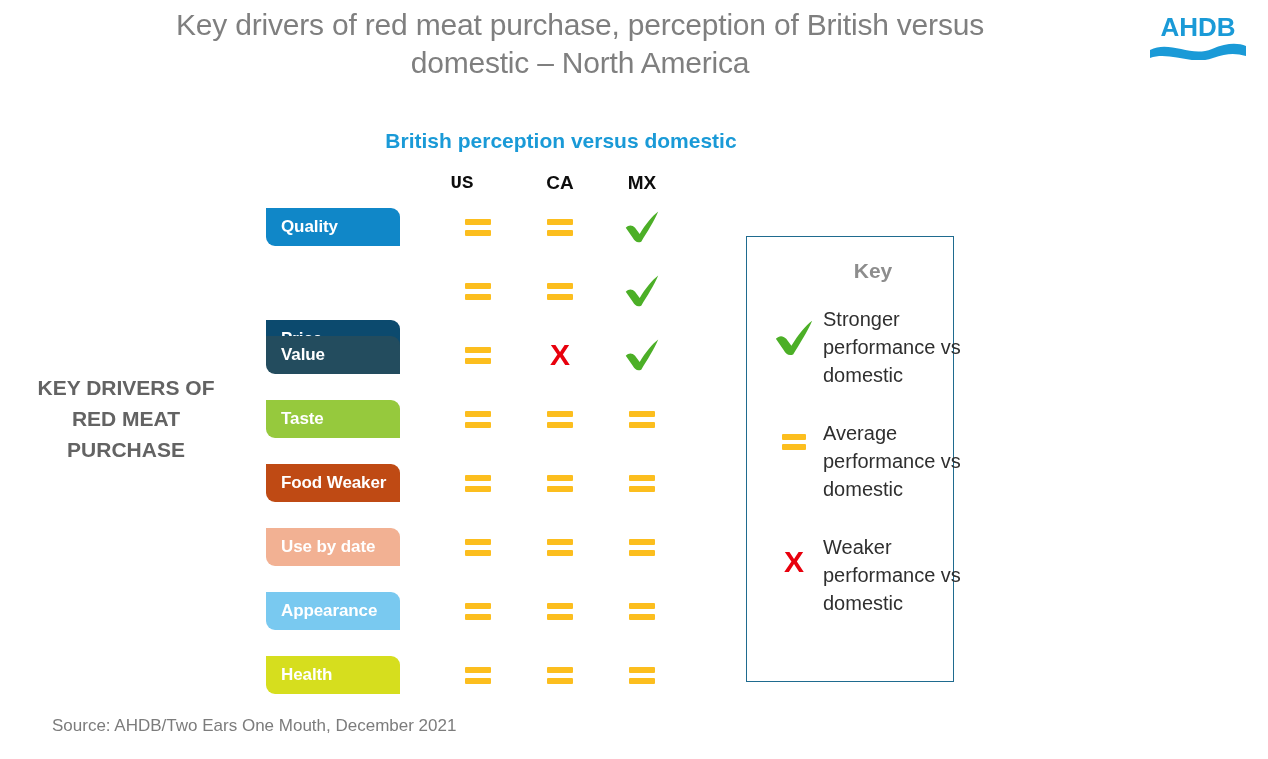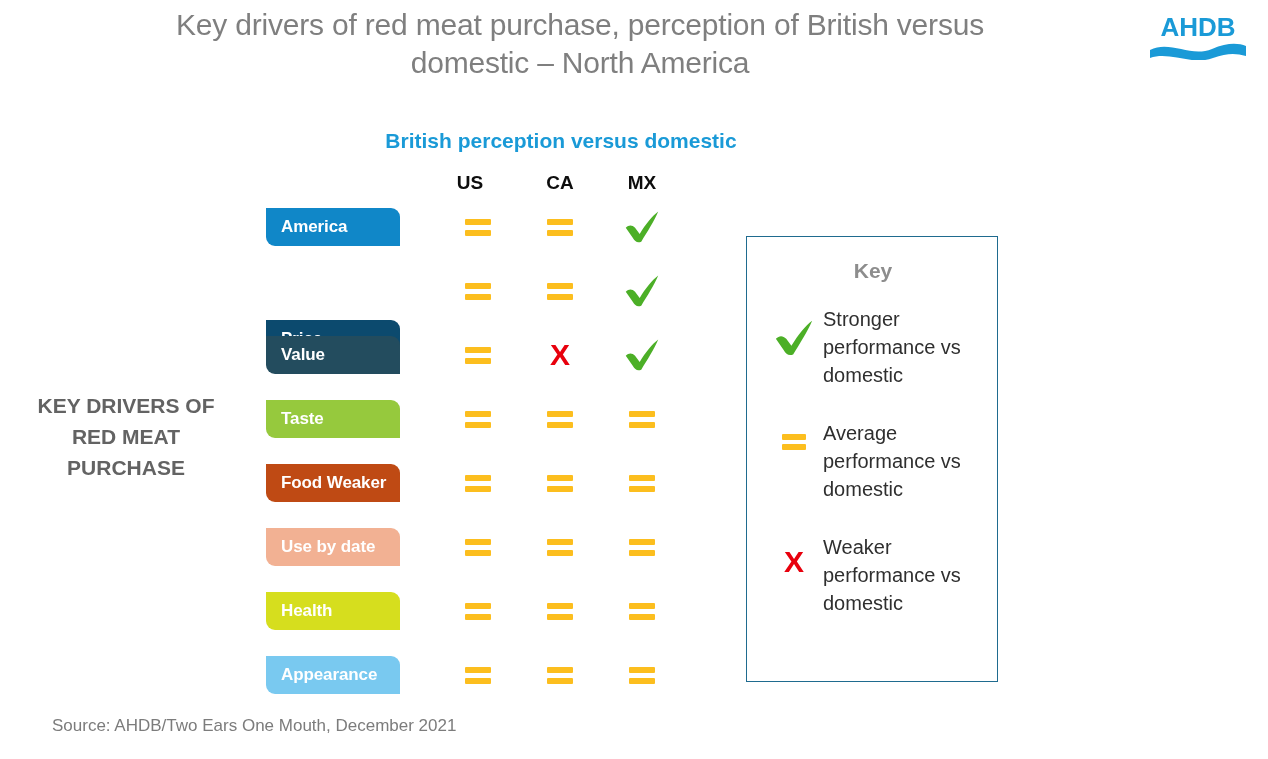--- a/index.html
+++ b/index.html
@@ -49,21 +49,21 @@
     text-align: center;
     font-size: 21px;
     font-weight: bold;
     color: #1a9ad7;
   }
 
   
   .side-caption {
     position: absolute;
     left: 18px;
-    top: 390px;
+    top: 372px;
     width: 216px;
     text-align: center;
     font-size: 21px;
     font-weight: bold;
     line-height: 31px;
     color: #636363;
   }
 
   
   .matrix {
@@ -78,21 +78,21 @@
   }
   .col-head {
     position: absolute;
     top: 0;
     width: 56px;
     text-align: center;
     font-size: 19px;
     font-weight: bold;
     color: #0d0d0d;
   }
-  .col-head.c0 { left: 176px; }
+  .col-head.c0 { left: 168px; font-family: Liberation Mono, monospace; }
   .col-head.c1 { left: 266px; }
   .col-head.c2 { left: 348px; }
 
   .row {
     position: relative;
     height: 64px;
   }
   .pill {
     position: absolute;
     left: 0;
@@ -158,21 +158,21 @@
     width: 38px;
     height: 34px;
     display: block;
   }
 
   
   .key-box {
     position: absolute;
     left: 746px;
     top: 236px;
-    width: 252px;
+    width: 208px;
     height: 446px;
     border: 1.5px solid #1f6b8f;
     background: #ffffff;
     box-sizing: border-box;
   }
   .key-title {
     position: absolute;
     top: 22px;
     left: 0;
     width: 252px;
@@ -240,21 +240,21 @@
 
 <div class="matrix">
   <div class="matrix-head">
     <div class="col-head c0">US</div>
     <div class="col-head c1">CA</div>
     <div class="col-head c2">MX</div>
   </div>
   <div id="matrix-rows">
       <div class="row">
         <div class="pill" style="background: rgb(16, 135, 200);">
-          <span class="pill-label">America</span>
+          <span class="pill-label">Quality</span>
         </div>
         <div class="cell c0">
           <span class="sym-equal"></span>
         </div>
         <div class="cell c1">
           <span class="sym-equal"></span>
         </div>
         <div class="cell c2">
           <svg class="sym-tick" viewBox="0 0 48 44">
             <path d="M3 23 C 7 19, 11 19, 15 23 L 21 31 C 29 18, 37 8, 45 2 C 40 14, 31 28, 23 41 C 18 43, 15 41, 12 36 Z" fill="#4caf27"></path>
@@ -329,36 +329,36 @@
           <span class="sym-equal"></span>
         </div>
         <div class="cell c1">
           <span class="sym-equal"></span>
         </div>
         <div class="cell c2">
           <span class="sym-equal"></span>
         </div>
       </div>
       <div class="row">
+        <div class="pill" style="background: rgb(121, 201, 240);">
+          <span class="pill-label">Appearance</span>
+        </div>
+        <div class="cell c0">
+          <span class="sym-equal"></span>
+        </div>
+        <div class="cell c1">
+          <span class="sym-equal"></span>
+        </div>
+        <div class="cell c2">
+          <span class="sym-equal"></span>
+        </div>
+      </div>
+      <div class="row">
         <div class="pill" style="background: rgb(214, 222, 30);">
           <span class="pill-label">Health</span>
-        </div>
-        <div class="cell c0">
-          <span class="sym-equal"></span>
-        </div>
-        <div class="cell c1">
-          <span class="sym-equal"></span>
-        </div>
-        <div class="cell c2">
-          <span class="sym-equal"></span>
-        </div>
-      </div>
-      <div class="row">
-        <div class="pill" style="background: rgb(121, 201, 240);">
-          <span class="pill-label">Appearance</span>
         </div>
         <div class="cell c0">
           <span class="sym-equal"></span>
         </div>
         <div class="cell c1">
           <span class="sym-equal"></span>
         </div>
         <div class="cell c2">
           <span class="sym-equal"></span>
         </div>

